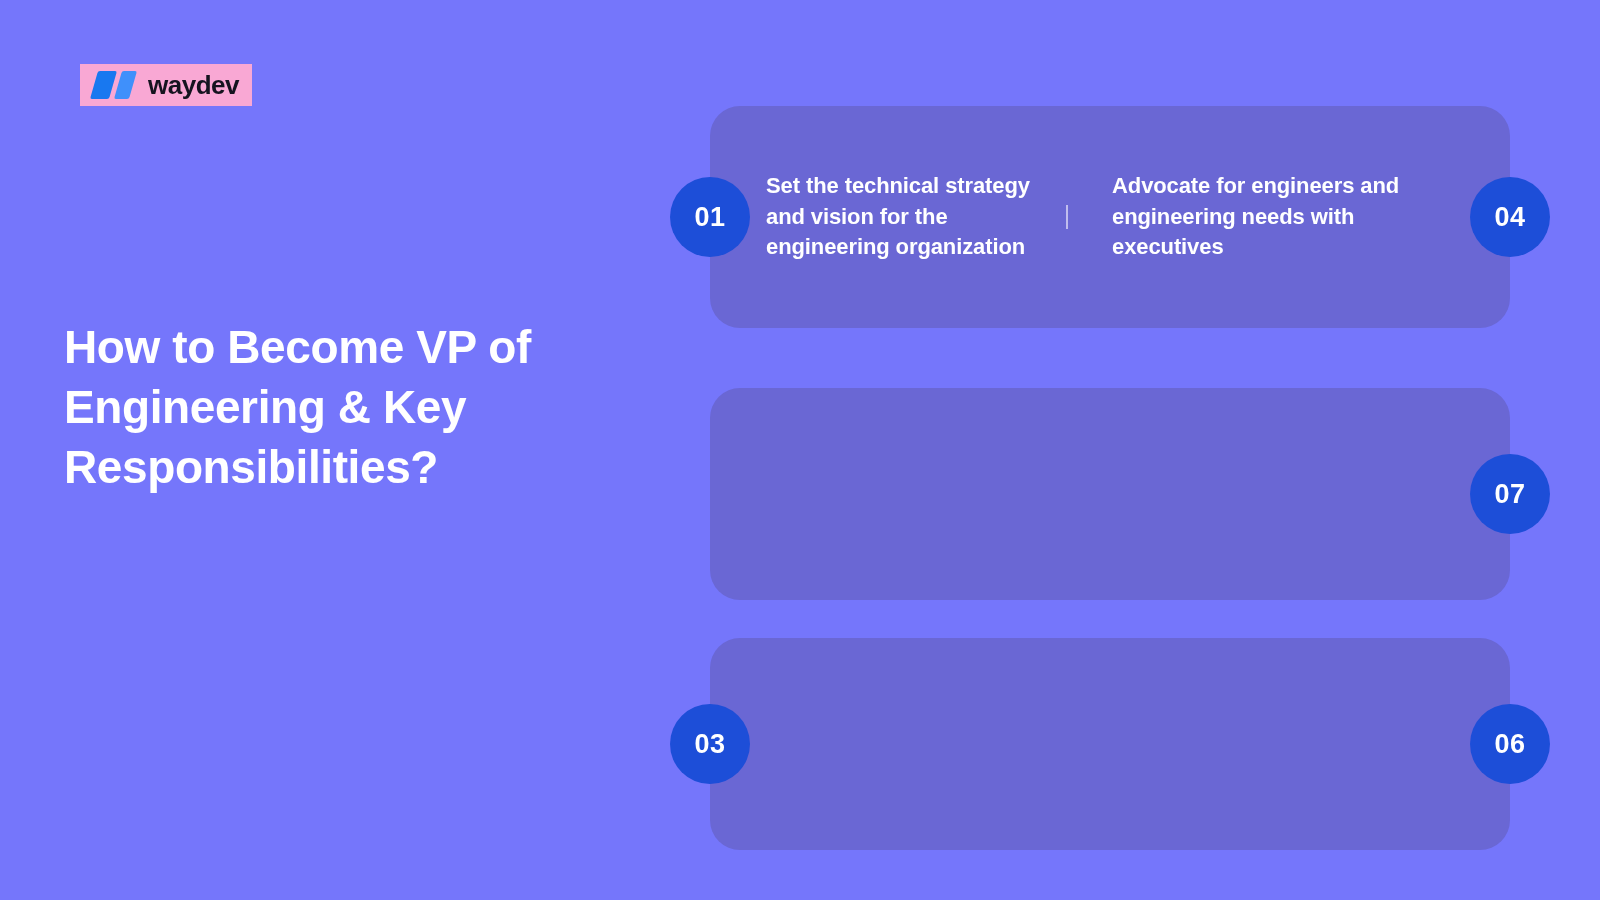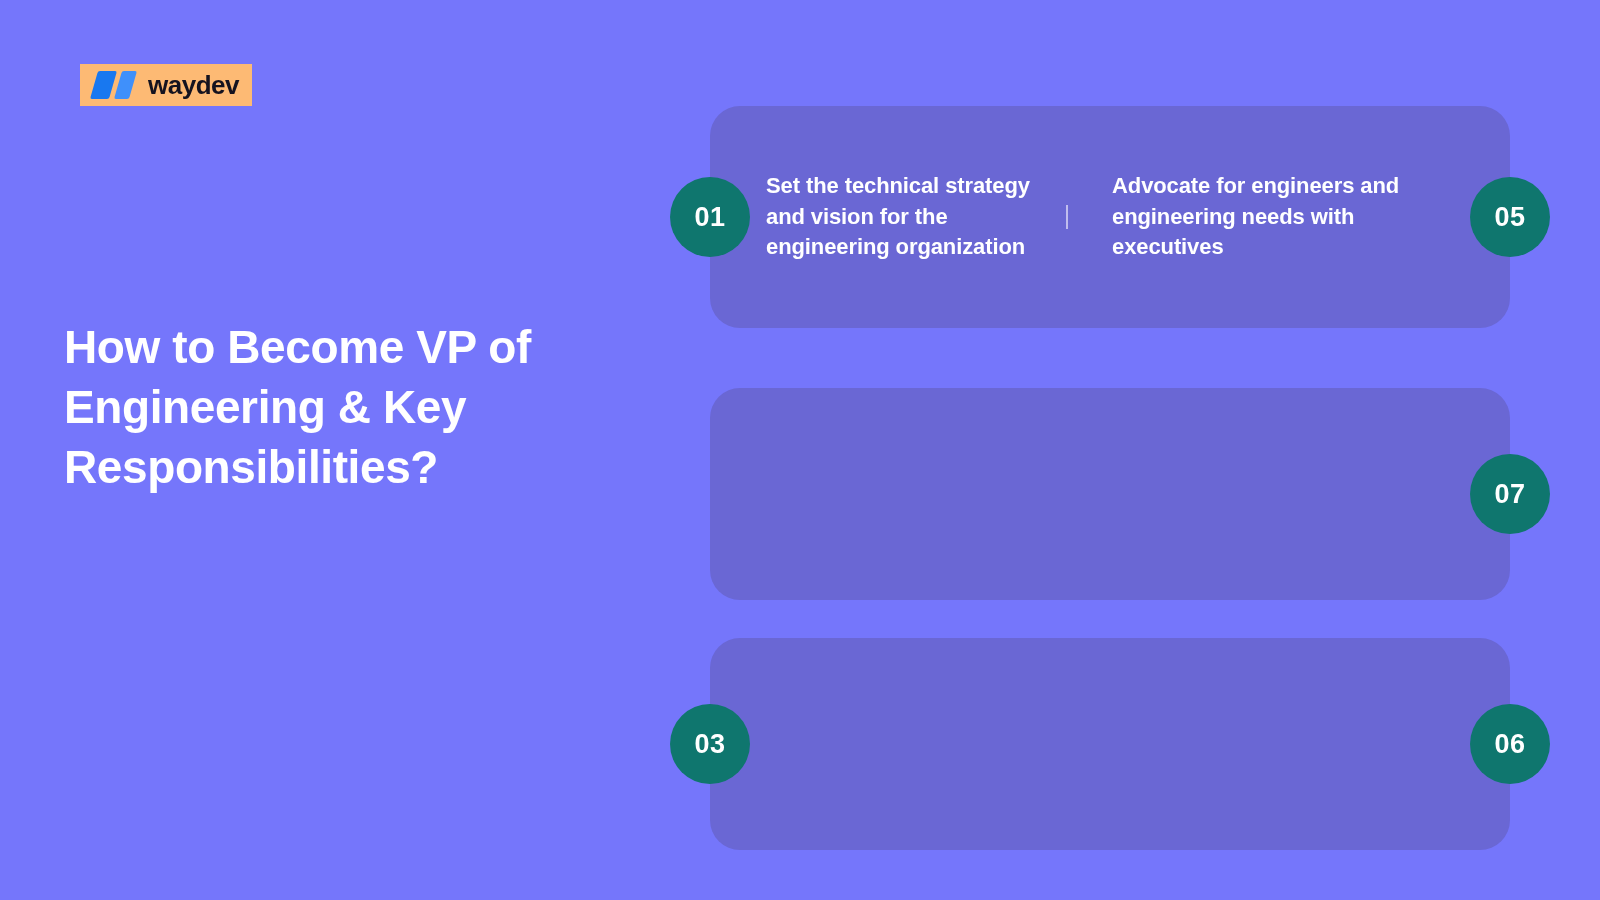--- a/index.html
+++ b/index.html
@@ -17,21 +17,21 @@
     position: relative;
   }
 
   
   .logo-box {
     position: absolute;
     left: 80px;
     top: 64px;
     width: 172px;
     height: 42px;
-    background: #fdba74;
+    background: #f9a8d4;
     display: flex;
     align-items: center;
     padding-left: 12px;
     gap: 10px;
   }
 
   .logo-mark {
     width: 46px;
     height: 28px;
     position: relative;
@@ -100,21 +100,21 @@
 
   .card-1 { top: 106px; height: 222px; }
   .card-2 { top: 388px; height: 212px; }
   .card-3 { top: 638px; height: 212px; }
 
   .badge {
     position: absolute;
     width: 80px;
     height: 80px;
     border-radius: 50%;
-    background: #0f766e;
+    background: #1d4ed8;
     color: #ffffff;
     font-size: 27px;
     font-weight: bold;
     display: flex;
     align-items: center;
     justify-content: center;
     letter-spacing: 0.5px;
     top: 50%;
     transform: translateY(-50%);
   }
@@ -175,21 +175,21 @@
 
 <div class="cards">
 
   <div class="card card-1">
     <div class="badge badge-left">01</div>
     <div class="card-body">
       <div class="col col-left">Set the technical strategy and vision for the engineering organization</div>
       <div class="divider"></div>
       <div class="col col-right">Advocate for engineers and engineering needs with executives</div>
     </div>
-    <div class="badge badge-right">05</div>
+    <div class="badge badge-right">04</div>
   </div>
 
   <div class="card card-2">
     <div class="badge badge-right">07</div>
   </div>
 
   <div class="card card-3">
     <div class="badge badge-left">03</div>
     <div class="card-body">
       <div class="divider"></div>

